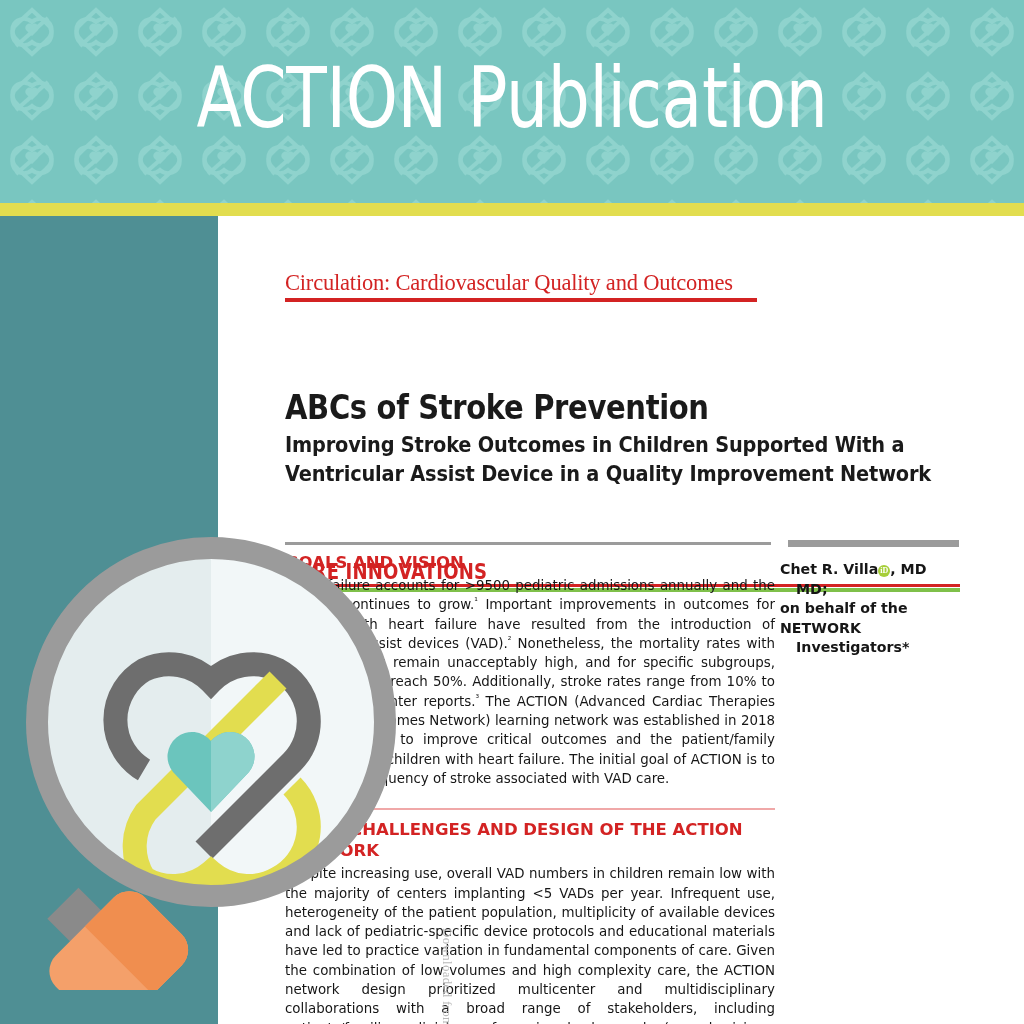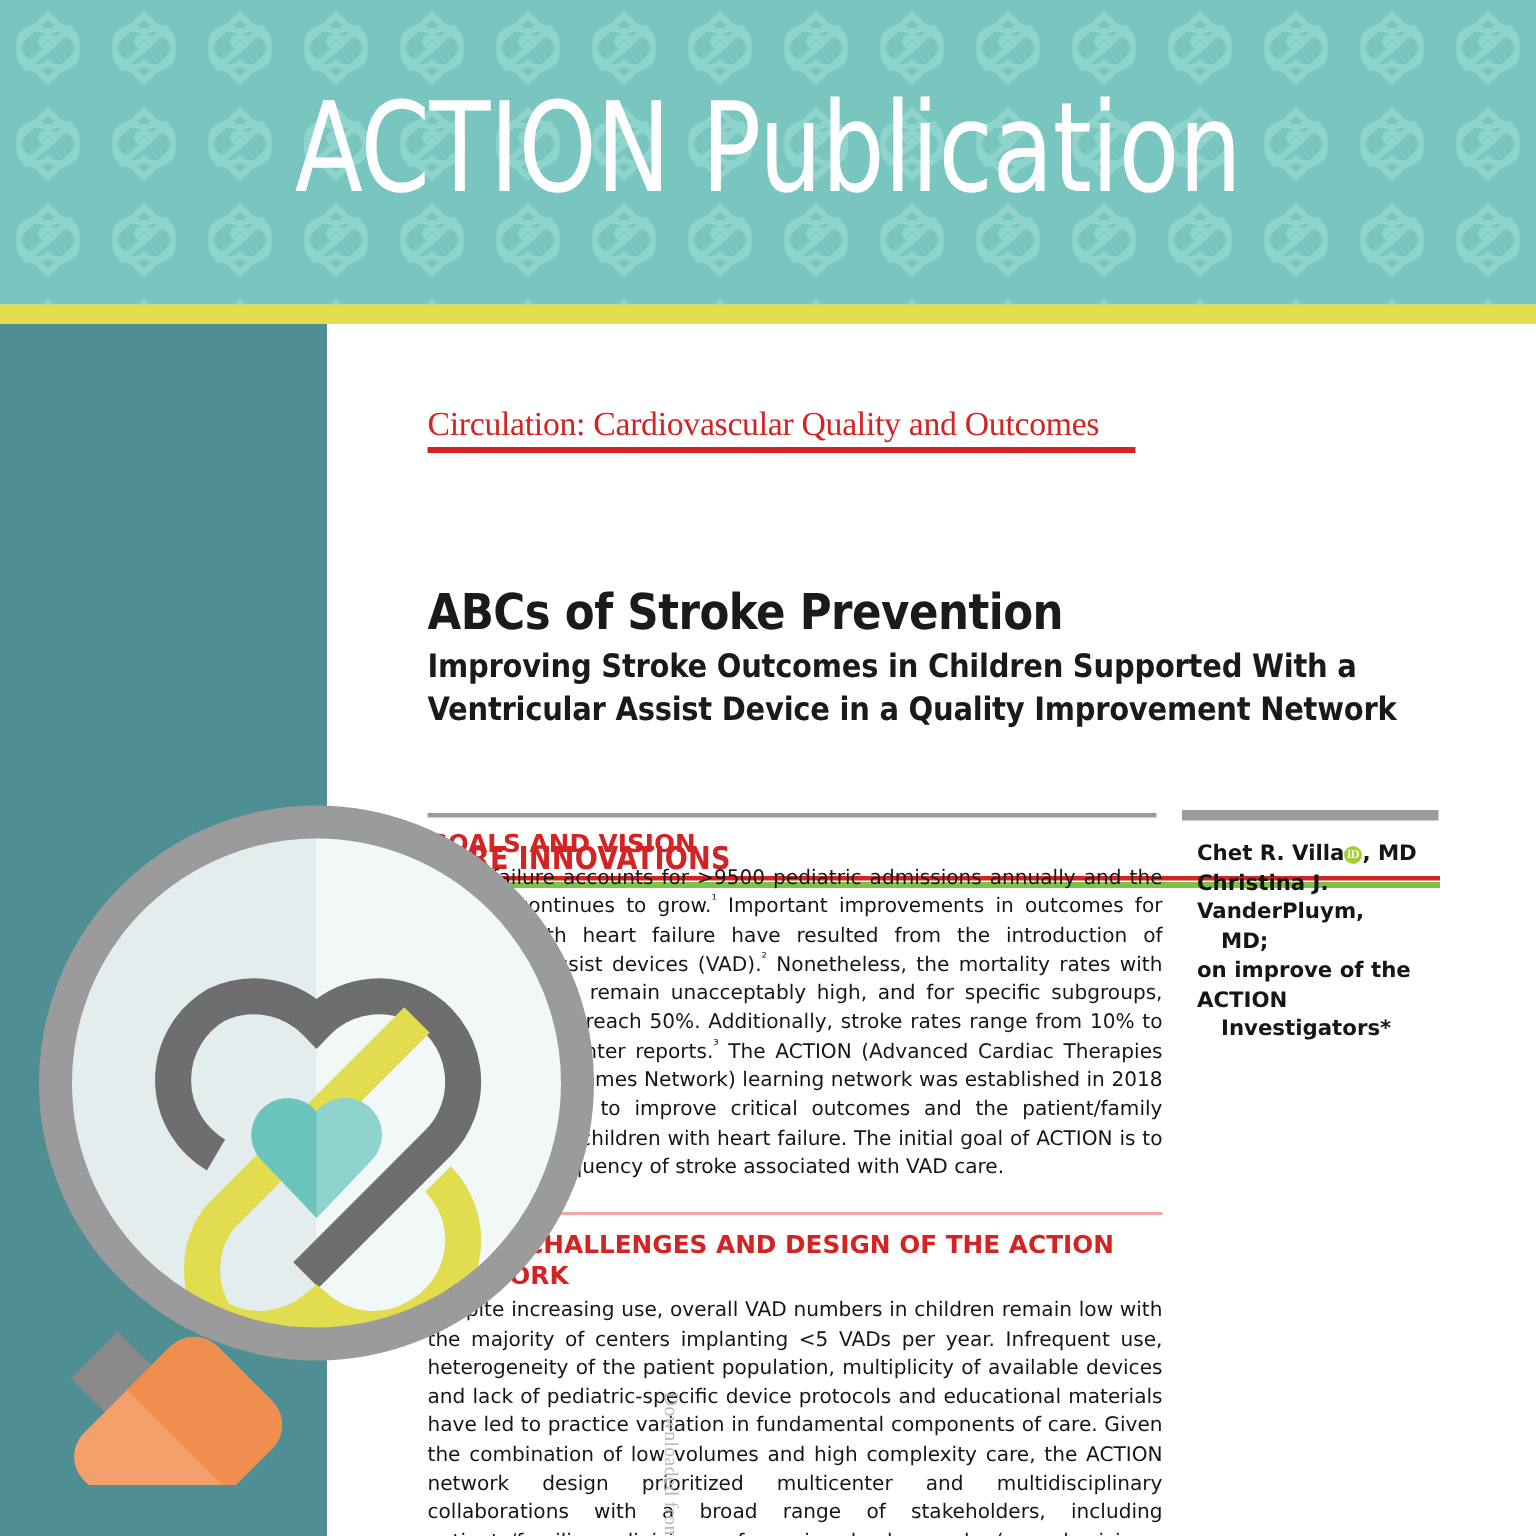--- a/index.html
+++ b/index.html
@@ -211,21 +211,21 @@
     width: 490px;
     height: 2px;
     background: #f0a8a8;
     margin: 4px 0 9px 0;
   }
   sup { font-size: 9px; vertical-align: super; line-height: 0; }
 
   
   #author-col {
     position: absolute;
-    left: 580px;
+    left: 562px;
     top: 344px;
     width: 180px;
     color: #161616;
     font-family: "DejaVu Sans", sans-serif;
     font-weight: bold;
     font-size: 14.2px;
     line-height: 19.5px;
   }
   #author-col div { white-space: normal; }
   .orcid {
@@ -315,23 +315,22 @@
       <p><span>Heart failure accounts for &gt;9500 pediatric admissions annually and the number continues to grow.<sup>¹</sup> Important improvements in outcomes for children with heart failure have resulted from the introduction of ventricular assist devices (VAD).<sup>²</sup> Nonetheless, the mortality rates with pediatric VADs remain unacceptably high, and for specific subgroups, mortality rates reach 50%. Additionally, stroke rates range from 10% to 29% in multicenter reports.<sup>³</sup> The ACTION (Advanced Cardiac Therapies Improving Outcomes Network) learning network was established in 2018 with a mission to improve critical outcomes and the patient/family experience for children with heart failure. The initial goal of ACTION is to reduce the frequency of stroke associated with VAD care.</span></p>
       <div class="sec-gap"></div>
       <div class="sec-rule-pink"></div>
       <h2>LOCAL CHALLENGES AND DESIGN OF THE ACTION NETWORK</h2>
       <p><span>Despite increasing use, overall VAD numbers in children remain low with the majority of centers implanting &lt;5 VADs per year. Infrequent use, heterogeneity of the patient population, multiplicity of available devices and lack of pediatric-specific device protocols and educational materials have led to practice variation in fundamental components of care. Given the combination of low volumes and high complexity care, the ACTION network design prioritized multicenter and multidisciplinary collaborations with a broad range of stakeholders, including patients/families, clinicians of varying backgrounds (eg, physicians, surgeons, nurses, coordinators, etc), industry and regulators to affect change.</span></p>
 
     </div>
 
     <div id="author-col">
       <div><span>Chet R. Villa</span><span class="orcid">iD</span><span>, MD</span></div>
-      <div>Christina J. VanderPluym,</div>
       <div style="padding-left:16px">MD;</div>
-      <div>on improve of the ACTION</div>
+      <div>on behalf of the NETWORK</div>
       <div style="padding-left:16px">Investigators*</div>
     </div>
 
     <div id="watermark">Downloaded from http://ahajournals.org by davepeng@me</div>
   </div>
 
   <svg id="magnifier" viewBox="0 0 420 470" aria-hidden="true">
 
     <g transform="rotate(-45 80 420)">
       <rect x="62" y="372" width="44" height="60" fill="#8a8a8a"></rect>

